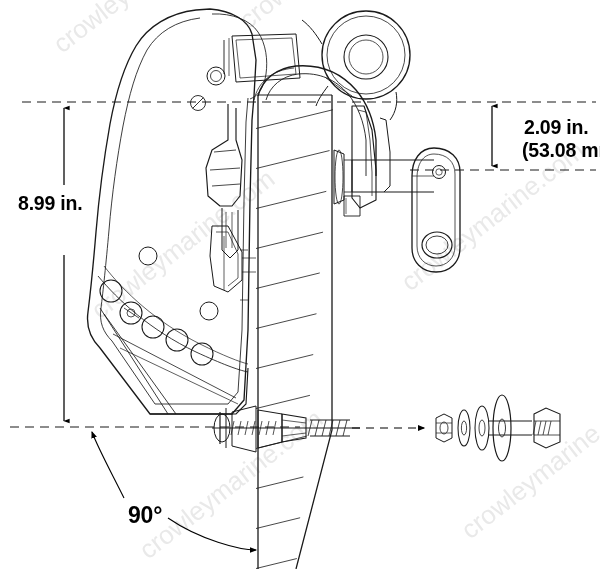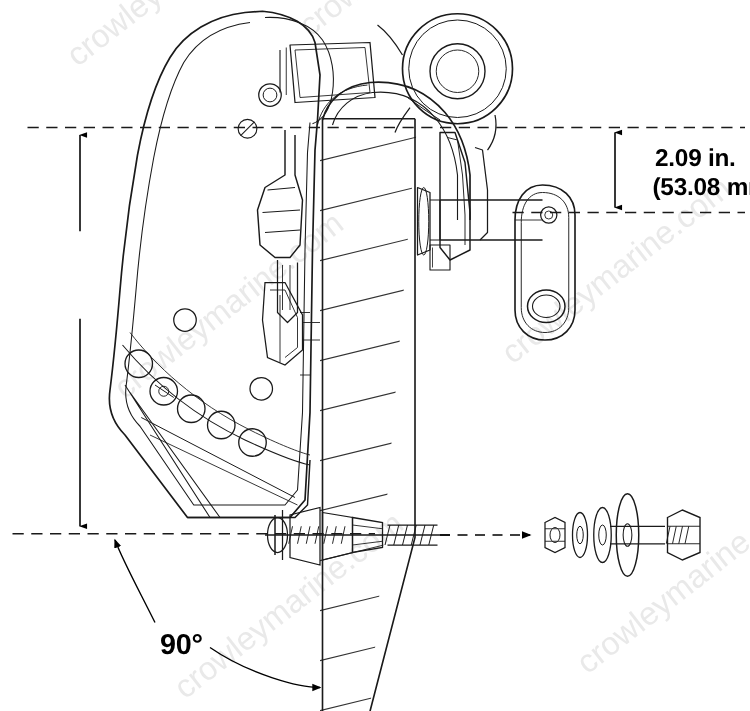--- a/index.html
+++ b/index.html
@@ -305,20 +305,21 @@
         <line x1="536" y1="421" x2="533" y2="435"></line>
         <line x1="541" y1="421" x2="538" y2="435"></line>
         <line x1="546" y1="421" x2="543" y2="435"></line>
         <line x1="551" y1="421" x2="548" y2="435"></line>
       </g>
     </g>
 
   </svg>
 
   <div class="dim-label" id="dim-left-label">
+    <span class="l1">8.99 in.</span>
   </div>
 
   <div class="dim-label" id="dim-right-label">
     <span class="l1">2.09 in.</span>
     <span class="l2">(53.08 mm)</span>
   </div>
 
   <div class="dim-label" id="angle-label">90°</div>
 
 </div>

